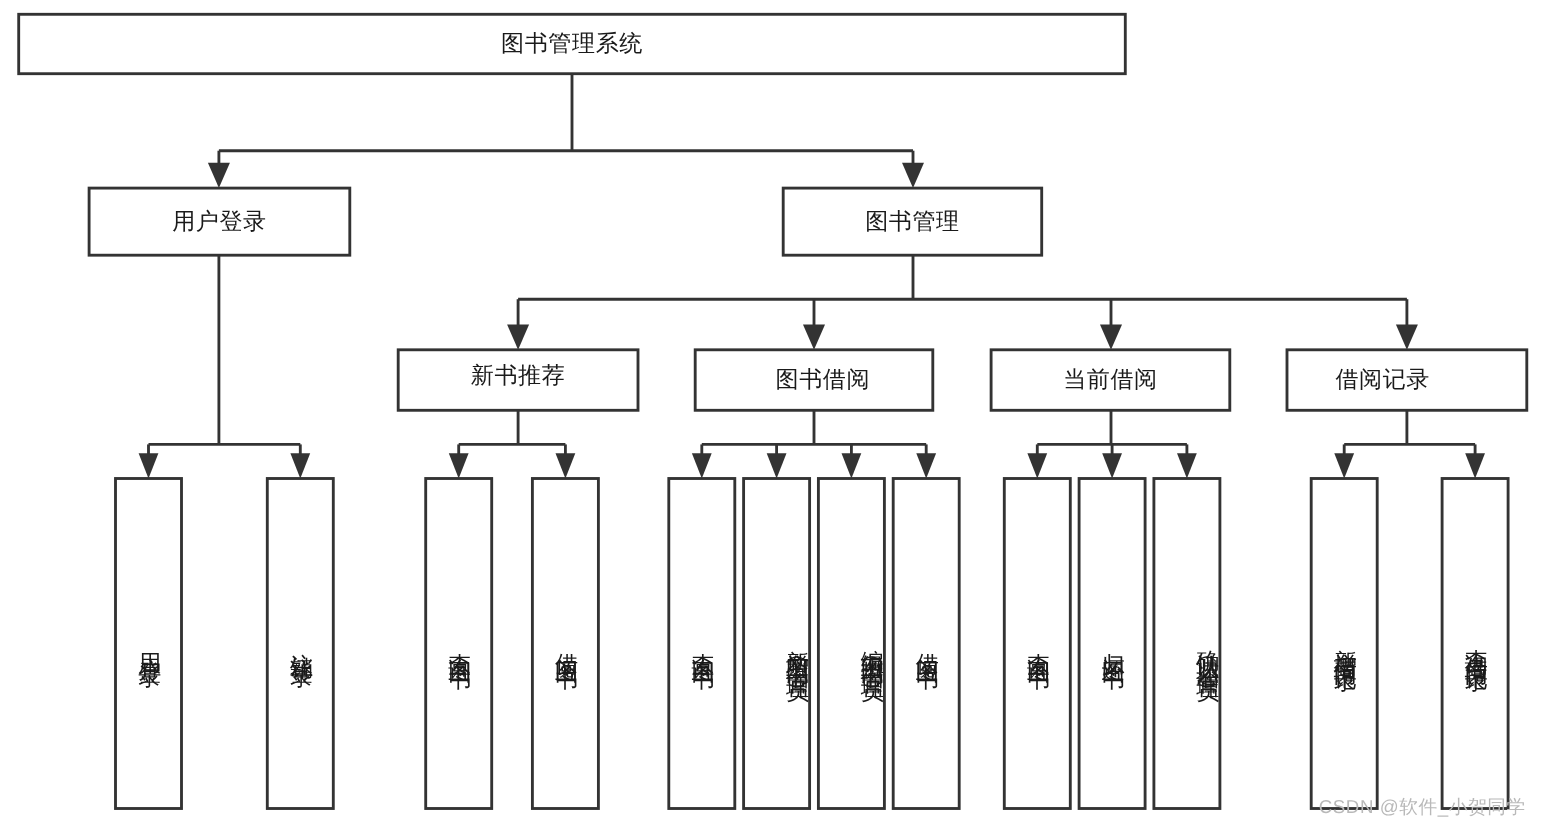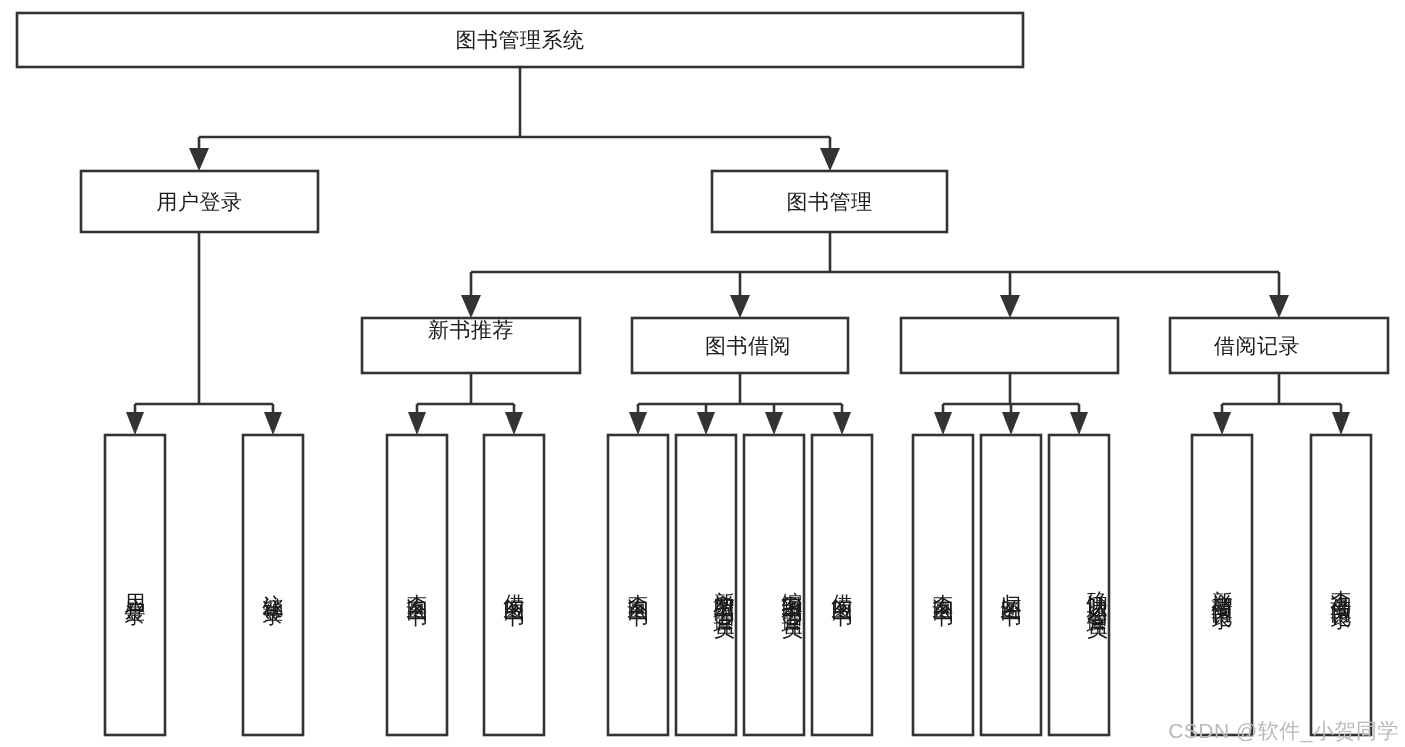--- a/index.html
+++ b/index.html
@@ -65,23 +65,23 @@
     justify-content: center;
     padding-top: 14px;
     box-sizing: border-box;
   }
   .node-label.vertical.v-center {
     align-items: center;
     padding-top: 0;
   }
   .watermark {
     position: absolute;
-    right: 6px;
+    right: 18px;
     bottom: 2px;
-    font-size: 21px;
+    font-size: 17px;
     color: #b9b9b9;
     font-family: "Liberation Sans", "DejaVu Sans", sans-serif;
     letter-spacing: 0.5px;
     white-space: nowrap;
     pointer-events: none;
   }
 </style>
 </head>
 <body>
 
@@ -189,22 +189,23 @@
       <polygon class="arrow-head" points="1213,412 1231,412 1222,435"></polygon>
       <polygon class="arrow-head" points="1332,412 1350,412 1341,435"></polygon>
     </g>
   </svg>
 
   <div class="node-label horizontal" style="left:17px; top:13px; width:1006px; height:54px;">图书管理系统</div>
 
   <div class="node-label horizontal" style="left:81px; top:171px; width:237px; height:61px;">用户登录</div>
   <div class="node-label horizontal" style="left:712px; top:171px; width:235px; height:61px;">图书管理</div>
 
-  <div class="node-label horizontal" style="left:362px; top:302px; width:218px; height:55px;">新书推荐</div>
+  <div class="node-label horizontal" style="left:362px; top:314px; width:218px; height:55px;">新书推荐</div>
   <div class="node-label horizontal" style="left:632px; top:318px; width:232px; height:55px;">图书借阅</div>
+  <div class="node-label horizontal" style="left:901px; top:318px; width:217px; height:55px;">当前借阅</div>
   <div class="node-label horizontal" style="left:1170px; top:318px; width:174px; height:55px;">借阅记录</div>
 
   <div class="node-label vertical v-center" style="left:105px; top:435px; width:60px; height:300px;">用户登录</div>
   <div class="node-label vertical v-center" style="left:243px; top:435px; width:60px; height:300px;">注销登录</div>
 
   <div class="node-label vertical v-center" style="left:387px; top:435px; width:60px; height:300px;">查询图书</div>
   <div class="node-label vertical v-center" style="left:484px; top:435px; width:60px; height:300px;">借阅图书</div>
 
   <div class="node-label vertical v-center" style="left:608px; top:435px; width:60px; height:300px;">查询图书</div>
   <div class="node-label vertical" style="left:676px; top:435px; width:60px; height:300px;">新增图书（管理员）</div>

